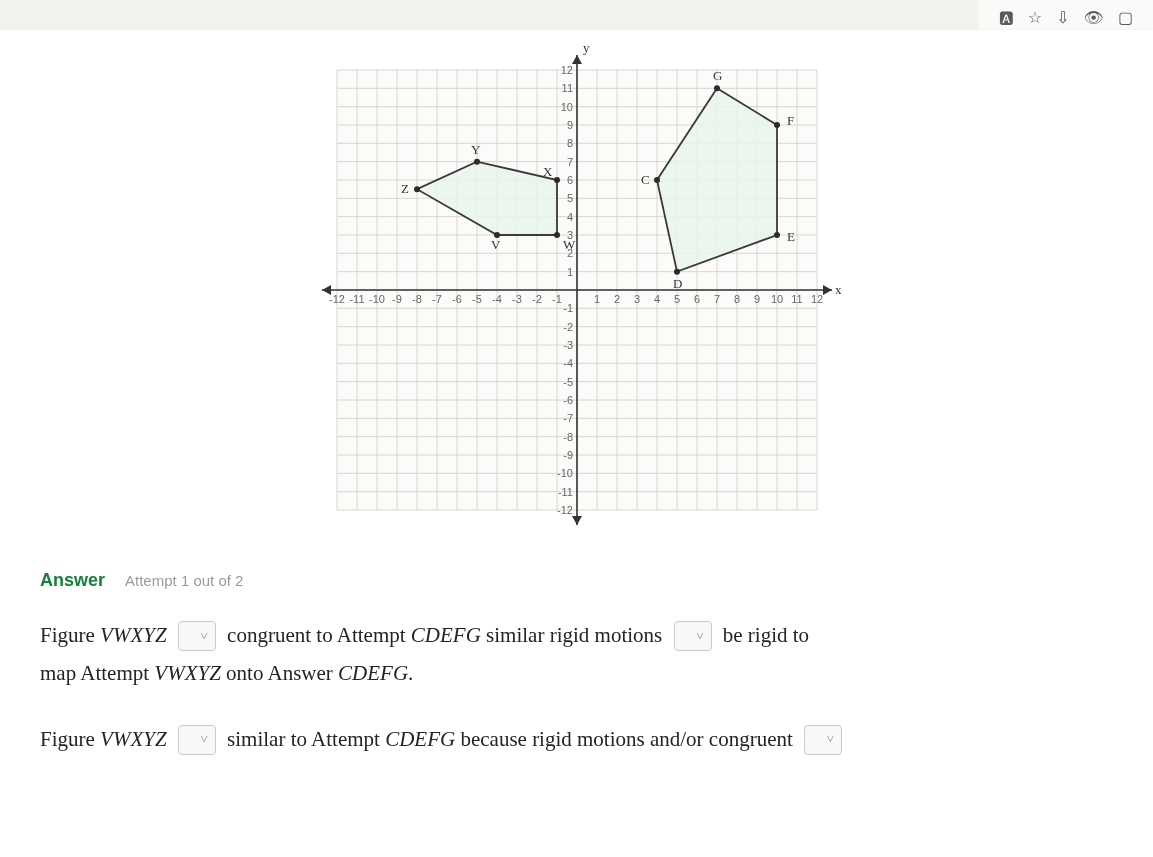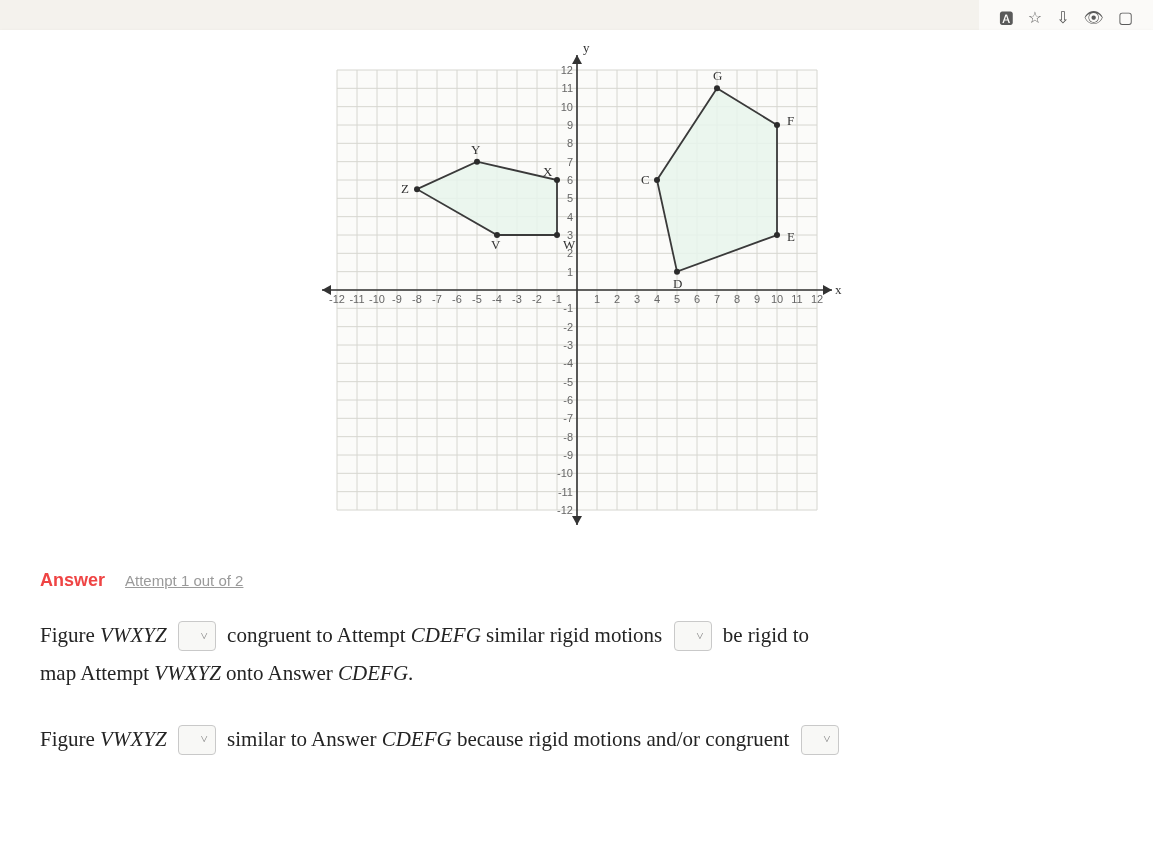--- a/index.html
+++ b/index.html
@@ -8,22 +8,22 @@
 .browser-bar span { font-size: 16px; }
 .content { background: #fff; margin: 30px 0 0 0; min-height: 827px; padding: 0; position: relative; box-shadow: 0 1px 3px rgba(0,0,0,0.08); }
 .graph-wrap { width: 100%; display: flex; justify-content: center; padding-top: 10px; }
 .graph-area { position: relative; width: 540px; height: 500px; }
 svg.grid { position: absolute; top: 0; left: 0; }
 .tick-text { font: 11px Arial, sans-serif; fill: #666; }
 .shape { fill: #e8f4ec; fill-opacity: 0.85; stroke: #3a3a3a; stroke-width: 1.8; }
 .vertex { fill: #2b2b2b; }
 .vertex-label { font: 13px 'Times New Roman', serif; fill: #333; }
 .answer-section { padding: 30px 40px 12px 40px; }
-.answer-label { font: bold 18px Arial, sans-serif; color: #ef4444; }
-.attempt { font: 15px Arial, sans-serif; color: #9a9a9a; margin-left: 16px; text-decoration: underline; }
+.answer-label { font: bold 18px Arial, sans-serif; color: #15803d; }
+.attempt { font: 15px Arial, sans-serif; color: #9a9a9a; margin-left: 16px; }
 .prose { padding: 14px 40px 14px 40px; font-size: 21px; line-height: 1.8; color: #242424; }
 .fig-italic { font-style: italic; }
 select.answer-select { font-family: inherit; font-size: 18px; padding: 4px 26px 4px 10px; border: 1px solid #c9c9c9; border-radius: 4px; background: #f8f8f6; appearance: none; position: relative; color: #555; }
 .select-wrap { position: relative; display: inline-block; margin: 0 6px; }
 .select-wrap::after { content: '˅'; position: absolute; right: 8px; top: 50%; transform: translateY(-50%); color: #888; pointer-events: none; font-size: 13px; }
 </style>
 </head>
 <body>
 
 <div class="browser-bar">
@@ -189,19 +189,19 @@
     <span> be rigid to</span>
     <br>
     <span>map Attempt </span><span class="fig-italic">VWXYZ</span><span> onto Answer </span><span class="fig-italic">CDEFG</span><span>.</span>
   </div>
 
   <div class="prose">
     <span>Figure </span><span class="fig-italic">VWXYZ</span>
     <span class="select-wrap">
       <select class="answer-select"><option></option></select>
     </span>
-    <span> similar to Answer </span><span class="fig-italic">CDEFG</span><span> because rigid motions and/or congruent </span>
+    <span> similar to Attempt </span><span class="fig-italic">CDEFG</span><span> because rigid motions and/or congruent </span>
     <span class="select-wrap">
       <select class="answer-select"><option></option></select>
     </span>
   </div>
 
 </div>
 
 </body></html>

